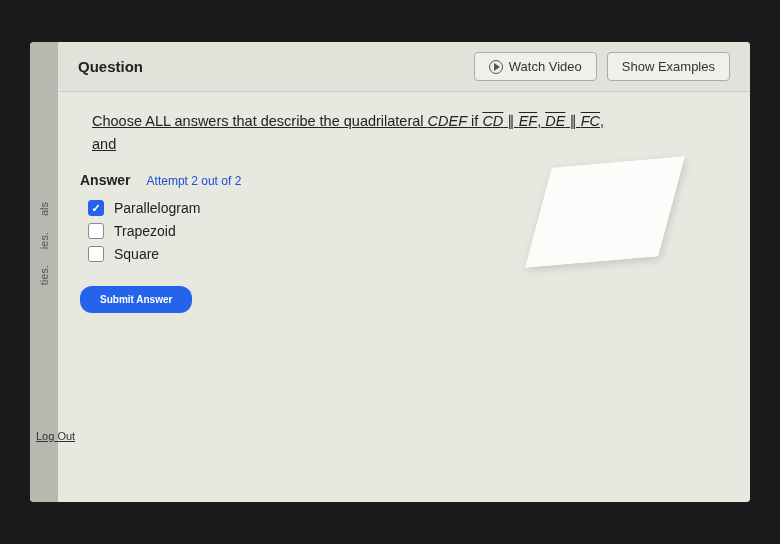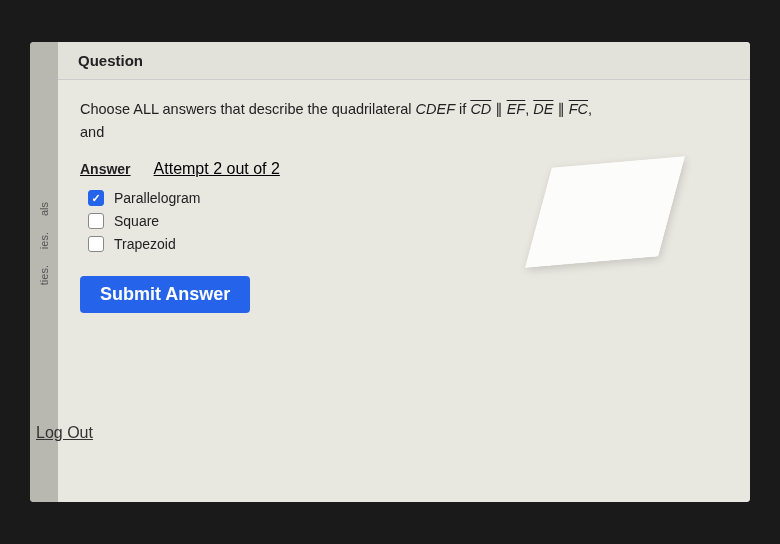--- a/index.html
+++ b/index.html
@@ -110,57 +110,57 @@
       width: 0;
       height: 0;
       border-top: 4px solid transparent;
       border-bottom: 4px solid transparent;
       border-left: 6px solid #555;
       margin-left: 2px;
     }
 
     
     .question-body {
-      padding: 18px 22px 10px 22px;
+      padding: 18px 22px 10px 34px;
       font-size: 14.5px;
       color: #222;
       line-height: 1.6;
       max-width: 580px;
+      text-decoration: underline;
     }
 
     .math-text {
       font-style: italic;
     }
 
     .overline {
       text-decoration: overline;
     }
 
     
     .answer-section {
       padding: 6px 22px 10px 22px;
     }
 
     .answer-header {
       display: flex;
       align-items: baseline;
-      gap: 23px;
+      gap: 16px;
       margin-bottom: 12px;
-      text-decoration: underline;
     }
 
     .answer-label {
       font-size: 14px;
       font-weight: bold;
       color: #222;
     }
 
     .attempt-label {
-      font-size: 16px;
-      color: #000000;
+      font-size: 12px;
+      color: #1d4ed8;
     }
 
     .options-list {
       display: flex;
       flex-direction: column;
       gap: 7px;
       padding-left: 8px;
     }
 
     .option-item {
@@ -199,32 +199,32 @@
     
     .submit-area {
       padding: 14px 22px;
     }
 
     .btn-submit {
       padding: 8px 20px;
       background: #2563eb;
       color: #fff;
       border: none;
-      border-radius: 4px;
-      font-size: 18px;
+      border-radius: 12px;
+      font-size: 10px;
       font-weight: bold;
       cursor: pointer;
     }
 
     
     .log-out-link {
       position: absolute;
       bottom: 60px;
       left: 6px;
-      font-size: 16px;
+      font-size: 11px;
       color: #333;
       cursor: pointer;
       text-decoration: underline;
     }
 
     
     .shape-illustration {
       position: absolute;
       right: 80px;
       top: 120px;
@@ -243,20 +243,31 @@
   <div class="sidebar">
     <span class="sidebar-label">als</span>
     <span class="sidebar-label">ies.</span>
     <span class="sidebar-label">ties.</span>
   </div>
 
   <div class="main-content">
 
     <div class="header-bar">
       <span class="question-label">Question</span>
+      <div class="header-buttons">
+        <button class="btn-watch-video">
+          <div class="play-icon">
+            <div class="play-triangle"></div>
+          </div>
+          <span>Watch Video</span>
+        </button>
+        <button class="btn-show-examples">
+          <span>Show Examples</span>
+        </button>
+      </div>
     </div>
 
     <div class="question-body">
       <p>
         Choose ALL answers that describe the quadrilateral <span class="math-text">CDEF</span> if <span class="overline math-text">CD</span> ∥ <span class="overline math-text">EF</span>, <span class="overline math-text">DE</span> ∥ <span class="overline math-text">FC</span>, and
       </p>
     </div>
 
     <div class="answer-section">
       <div class="answer-header">
@@ -270,26 +281,26 @@
           <div class="checkbox checked">
             <span class="checkmark">✓</span>
           </div>
           <span>Parallelogram</span>
         </div>
 
 
 
         <div class="option-item">
           <div class="checkbox"></div>
-          <span>Square</span>
+          <span>Trapezoid</span>
         </div>
 
         <div class="option-item">
           <div class="checkbox"></div>
-          <span>Trapezoid</span>
+          <span>Square</span>
         </div>
       </div>
     </div>
 
     <div class="submit-area">
       <button class="btn-submit">
         <span>Submit Answer</span>
       </button>
     </div>
 

